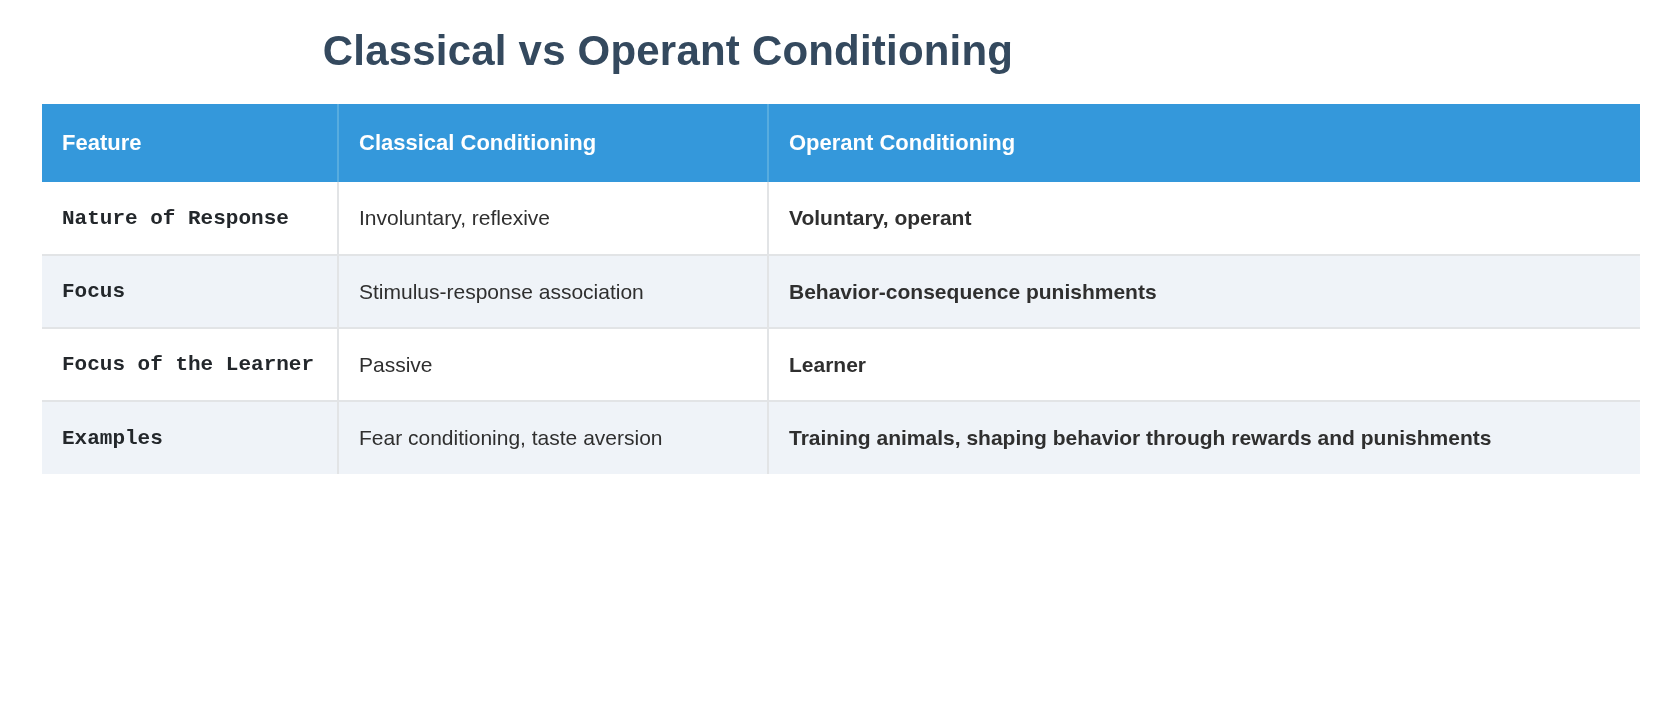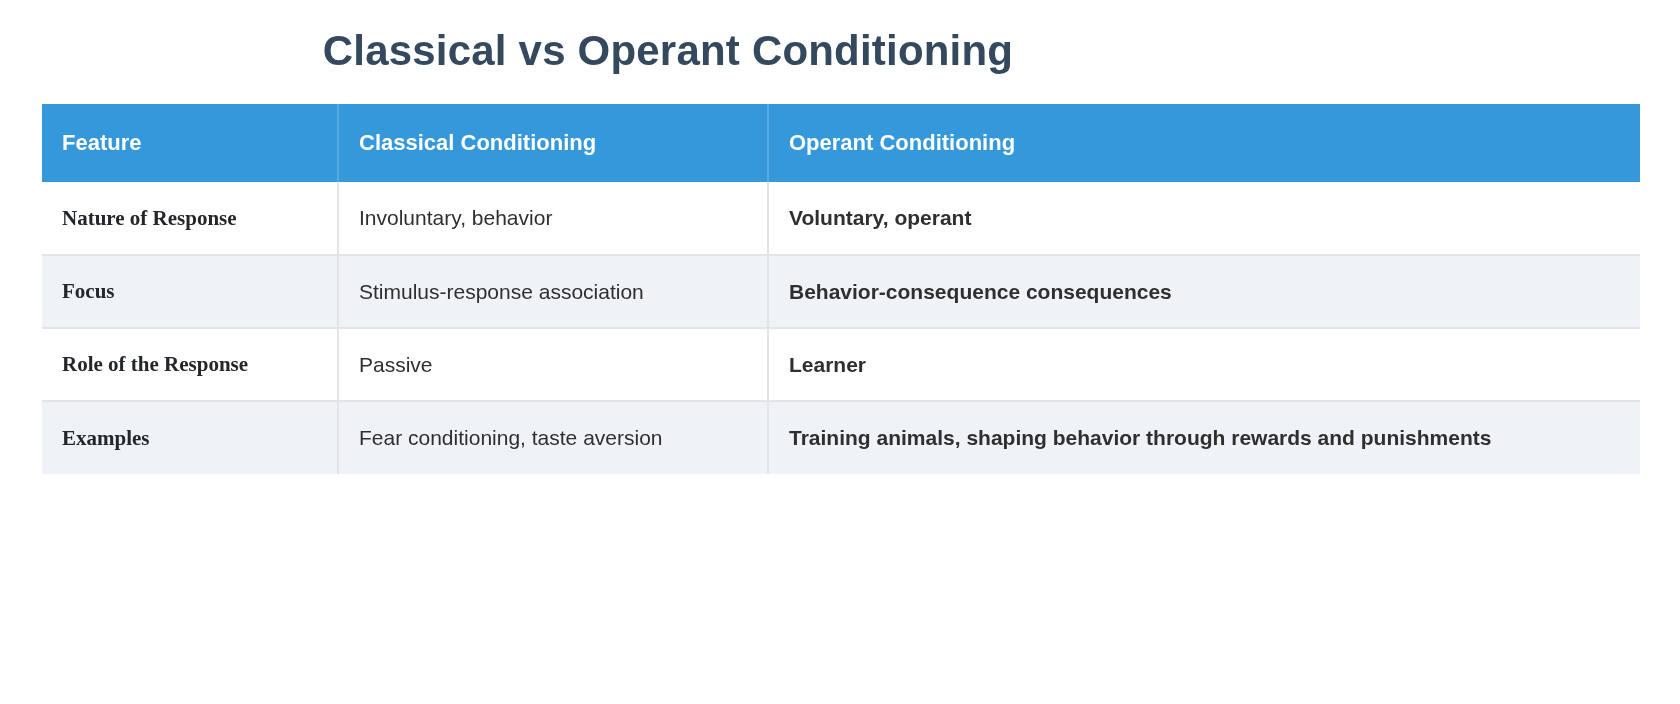--- a/index.html
+++ b/index.html
@@ -89,21 +89,21 @@
     font-weight: bold;
   }
   table.comparison tbody tr:last-child td {
     border-bottom: none;
   }
 
   table.comparison tbody td.feature-cell {
     font-weight: bold;
     color: #23272b;
     font-size: 21px;
-    font-family: Liberation Serif, serif;
+    font-family: Liberation Mono, monospace;
   }
 
   table.comparison tbody tr.alt td {
     background: #eff3f8;
   }
   table.comparison tbody tr.plain td {
     background: #ffffff;
   }
 </style>
 </head>
@@ -123,30 +123,30 @@
       <thead>
         <tr>
           <th>Feature</th>
           <th>Classical Conditioning</th>
           <th>Operant Conditioning</th>
         </tr>
       </thead>
       <tbody>
         <tr class="plain">
           <td class="feature-cell">Nature of Response</td>
-          <td>Involuntary, behavior</td>
+          <td>Involuntary, reflexive</td>
           <td>Voluntary, operant</td>
         </tr>
         <tr class="alt">
           <td class="feature-cell">Focus</td>
           <td>Stimulus-response association</td>
-          <td>Behavior-consequence consequences</td>
+          <td>Behavior-consequence punishments</td>
         </tr>
         <tr class="plain">
-          <td class="feature-cell">Role of the Response</td>
+          <td class="feature-cell">Focus of the Learner</td>
           <td>Passive</td>
           <td>Learner</td>
         </tr>
         <tr class="alt">
           <td class="feature-cell">Examples</td>
           <td>Fear conditioning, taste aversion</td>
           <td>Training animals, shaping behavior through rewards and punishments</td>
         </tr>
       </tbody>
     </table>

